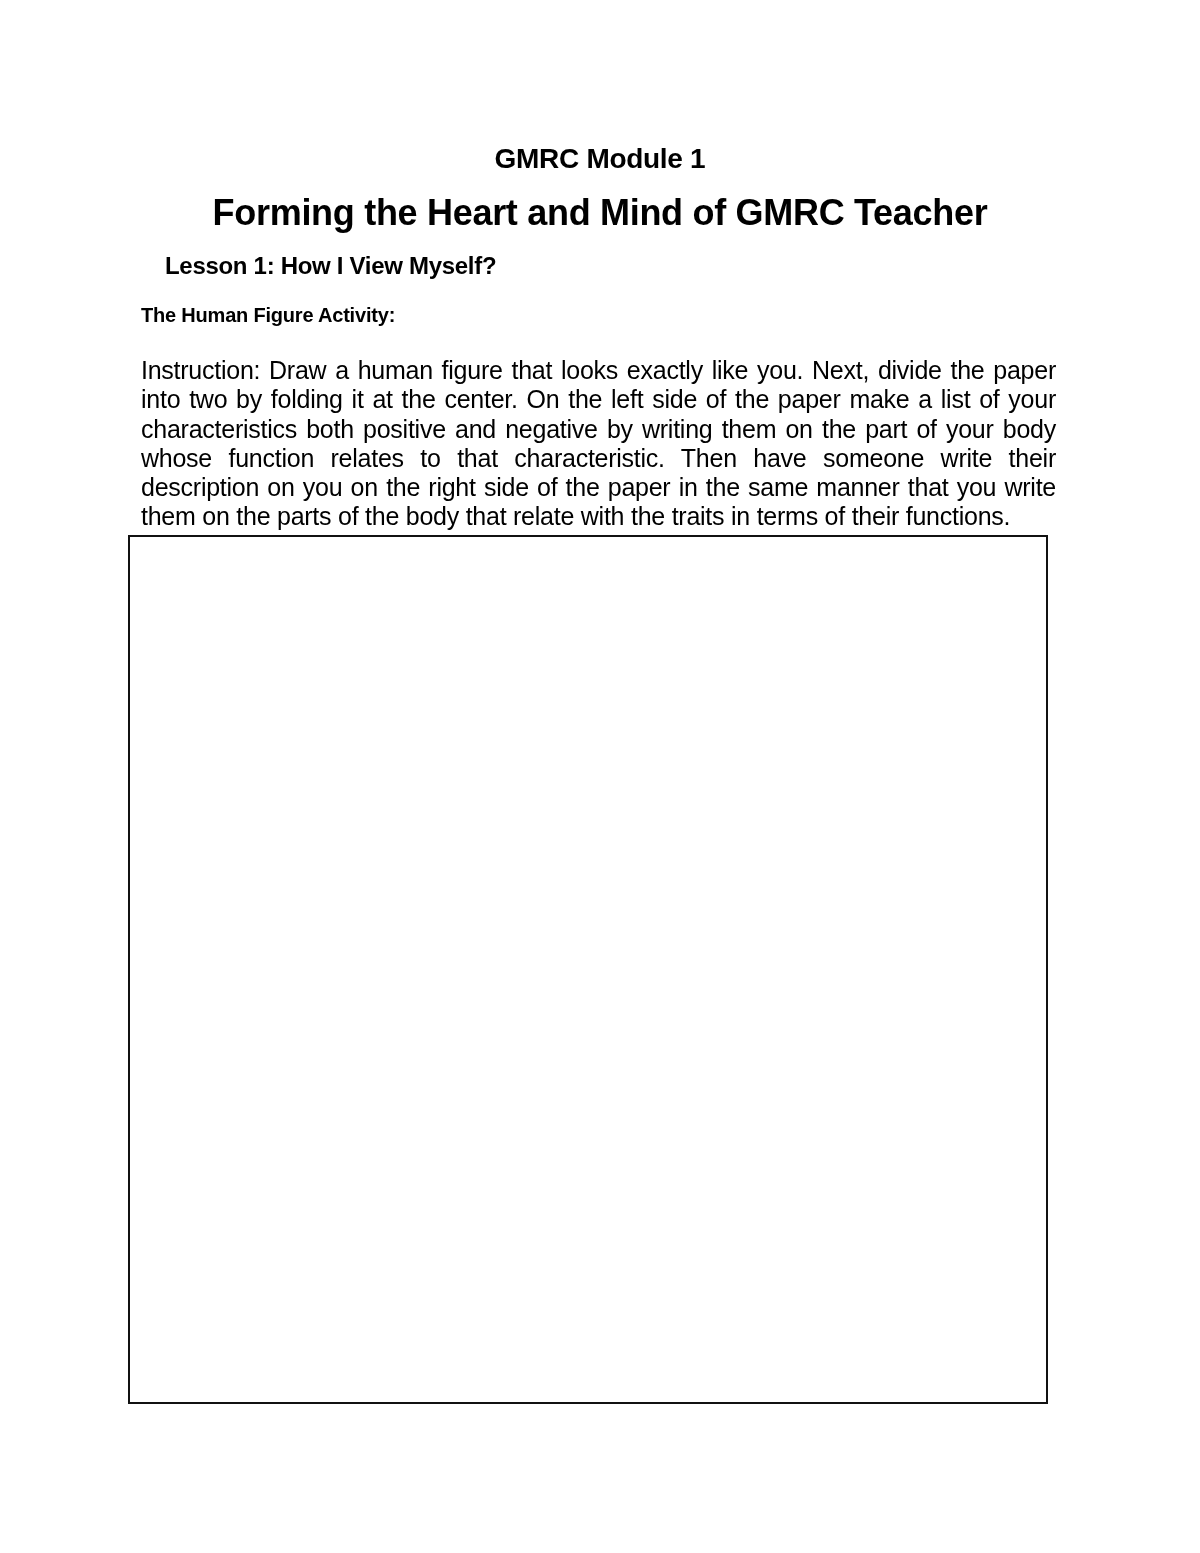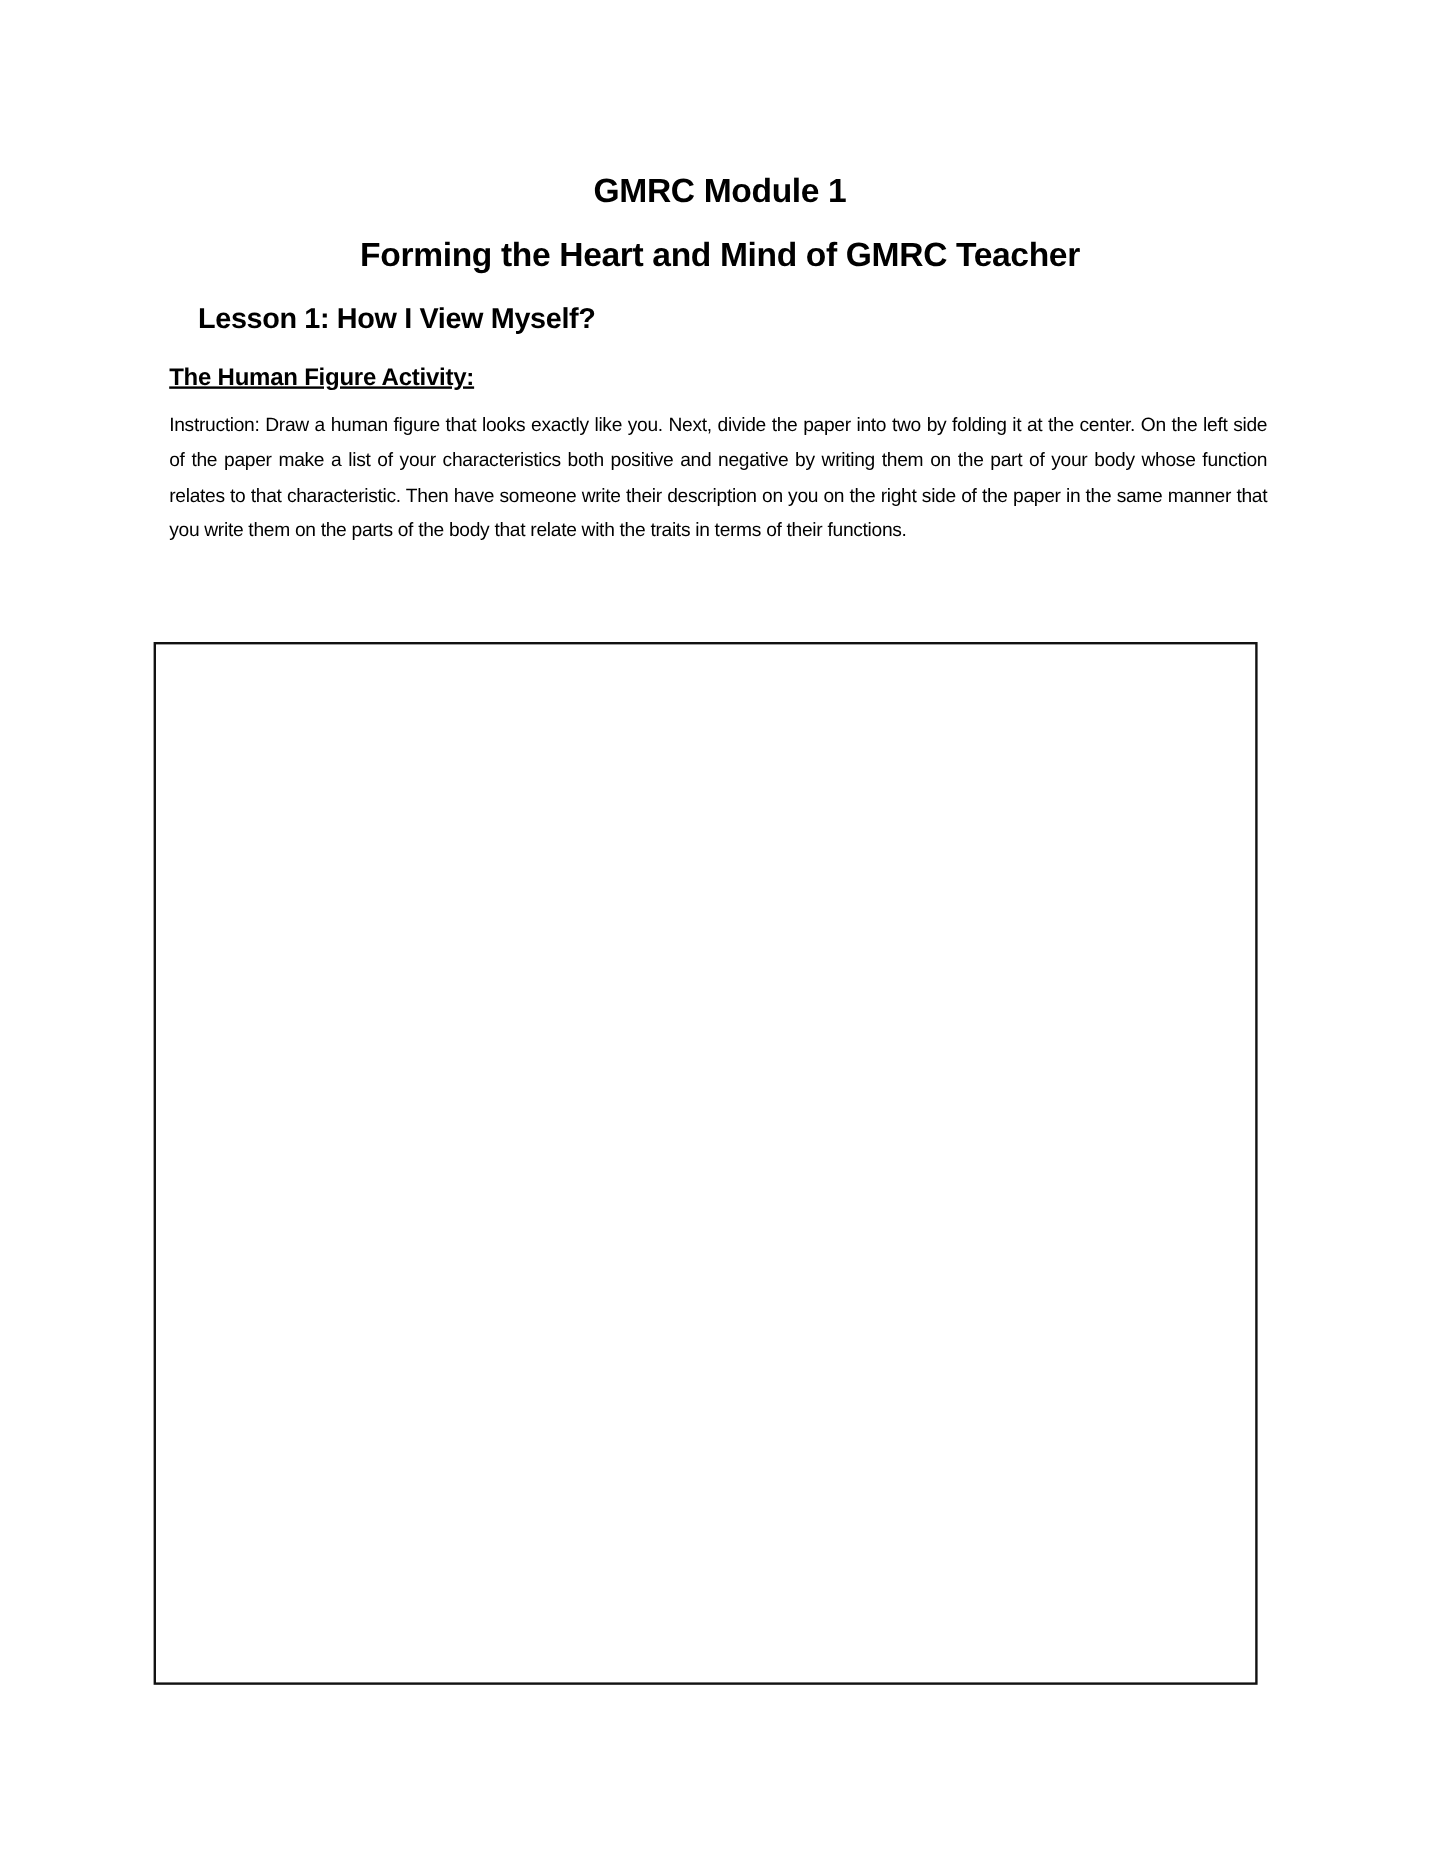--- a/index.html
+++ b/index.html
@@ -1,23 +1,23 @@
 <!DOCTYPE html>
 <html><head>
   <meta charset="utf-8">
   <style>
     html, body { margin: 0; padding: 0; background: #ffffff; }
     body { width: 1200px; height: 1553px; position: relative; font-family: "Liberation Sans", sans-serif; color: #000; overflow: hidden; }
     .page { position: absolute; left: 0; top: 0; width: 1200px; height: 1553px; background: #fff; }
     .title { position: absolute; left: 0; width: 1200px; text-align: center; font-weight: bold; letter-spacing: -0.3px; }
     .module-title { top: 141px; font-size: 28px; line-height: 36px; }
-    .sub-title { top: 195px; font-size: 28px; line-height: 36px; }
+    .sub-title { top: 195px; font-size: 36px; line-height: 36px; }
     .lesson { position: absolute; left: 141px; top: 251px; font-size: 24px; font-weight: bold; line-height: 30px; letter-spacing: -0.3px; margin-left: 24px; }
-    .activity { position: absolute; left: 141px; top: 302px; font-size: 20px; font-weight: bold; line-height: 26px; letter-spacing: -0.2px; text-decoration: underline; }
-    .instruction { position: absolute; left: 141px; top: 340px; width: 915px; font-size: 16px; line-height: 29.3px; text-align: justify; letter-spacing: -0.25px; }
+    .activity { position: absolute; left: 141px; top: 302px; font-size: 20px; font-weight: bold; line-height: 26px; letter-spacing: -0.2px; }
+    .instruction { position: absolute; left: 141px; top: 356px; width: 915px; font-size: 25px; line-height: 29.3px; text-align: justify; letter-spacing: -0.25px; }
     .drawing-box { position: absolute; left: 128px; top: 535px; width: 916px; height: 865px; border: 2px solid #111; background: #fff; }
   </style>
 </head>
 <body>
 
 <div class="page">
   <div class="title module-title">GMRC Module 1</div>
   <div class="title sub-title">Forming the Heart and Mind of GMRC Teacher</div>
   <div class="lesson">Lesson 1: How I View Myself?</div>
   <div class="activity">The Human Figure Activity:</div>

